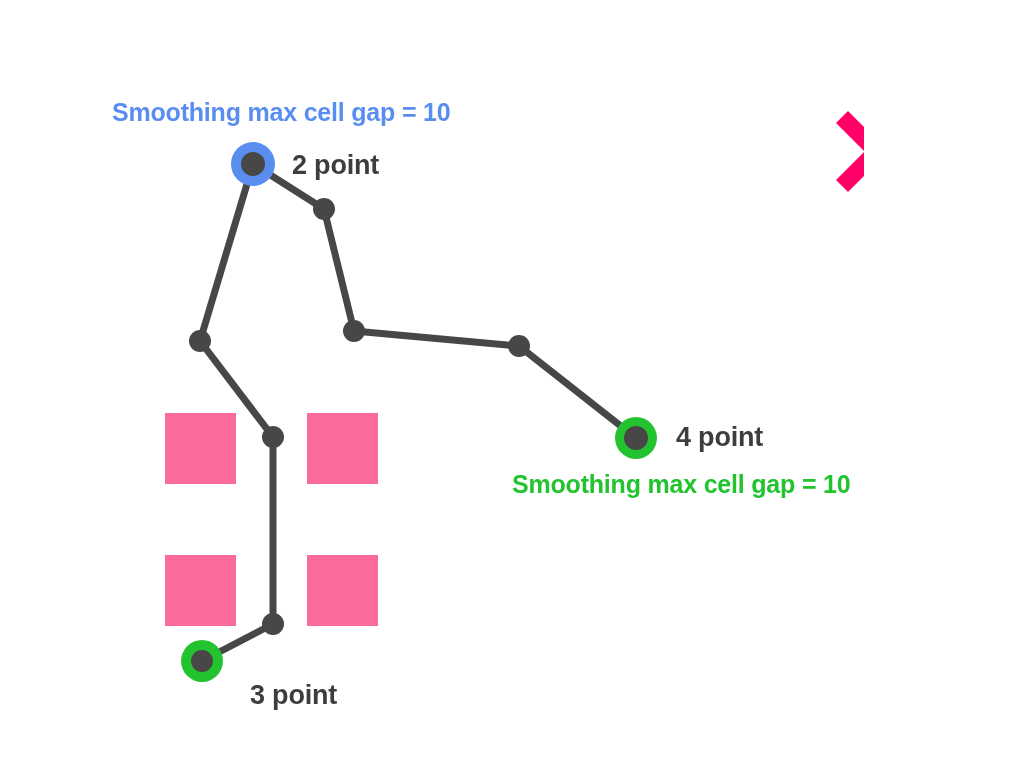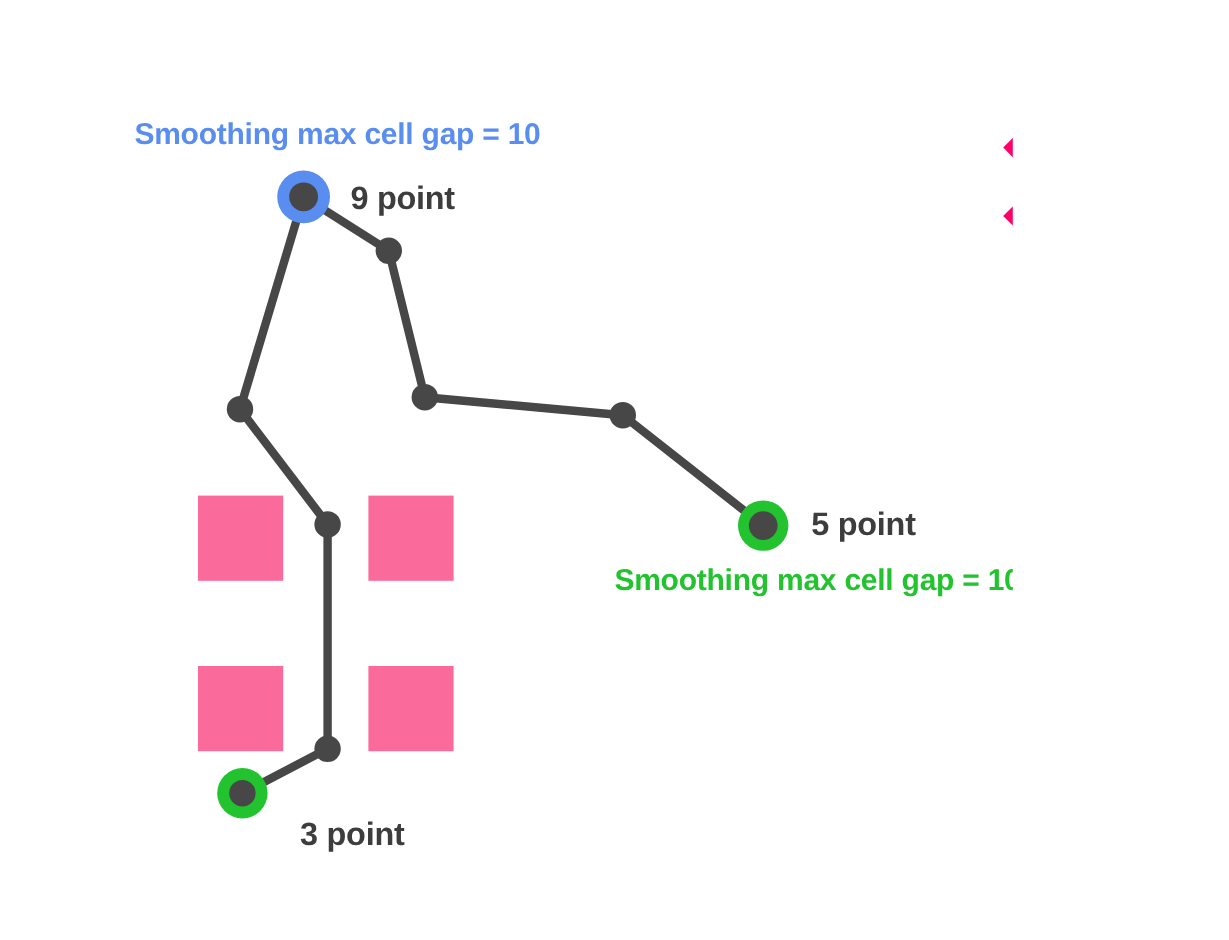--- a/index.html
+++ b/index.html
@@ -9,20 +9,21 @@
   }
   body {
     font-family: "Liberation Sans", sans-serif;
   }
   #stage {
     position: relative;
     width: 844px;
     height: 783px;
     background: #ffffff;
     overflow: hidden;
+    padding-left: 20px;
   }
   #diagram-svg {
     position: absolute;
     left: 0;
     top: 0;
     width: 1024px;
     height: 783px;
     display: block;
   }
   .lbl {
@@ -76,21 +77,21 @@
         <circle cx="636" cy="438" r="12" fill="#474747"></circle>
       </g>
     <g id="cross-layer">
         <line x1="842" y1="117" x2="911" y2="186" stroke="#ff0066" stroke-width="17" stroke-linecap="butt"></line>
         <line x1="911" y1="117" x2="842" y2="186" stroke="#ff0066" stroke-width="17" stroke-linecap="butt"></line>
       </g>
   </svg>
 
   <div class="lbl lbl-caption" id="caption-top">Smoothing max cell gap = 10</div>
 
-  <div class="lbl lbl-point" id="label-2-point">9 point</div>
+  <div class="lbl lbl-point" id="label-2-point">2 point</div>
 
-  <div class="lbl lbl-point" id="label-1-point">5 point</div>
+  <div class="lbl lbl-point" id="label-1-point">4 point</div>
 
   <div class="lbl lbl-caption" id="caption-bottom">Smoothing max cell gap = 10</div>
 
   <div class="lbl lbl-point" id="label-3-point">3 point</div>
 
 </div>
 
 </body></html>

